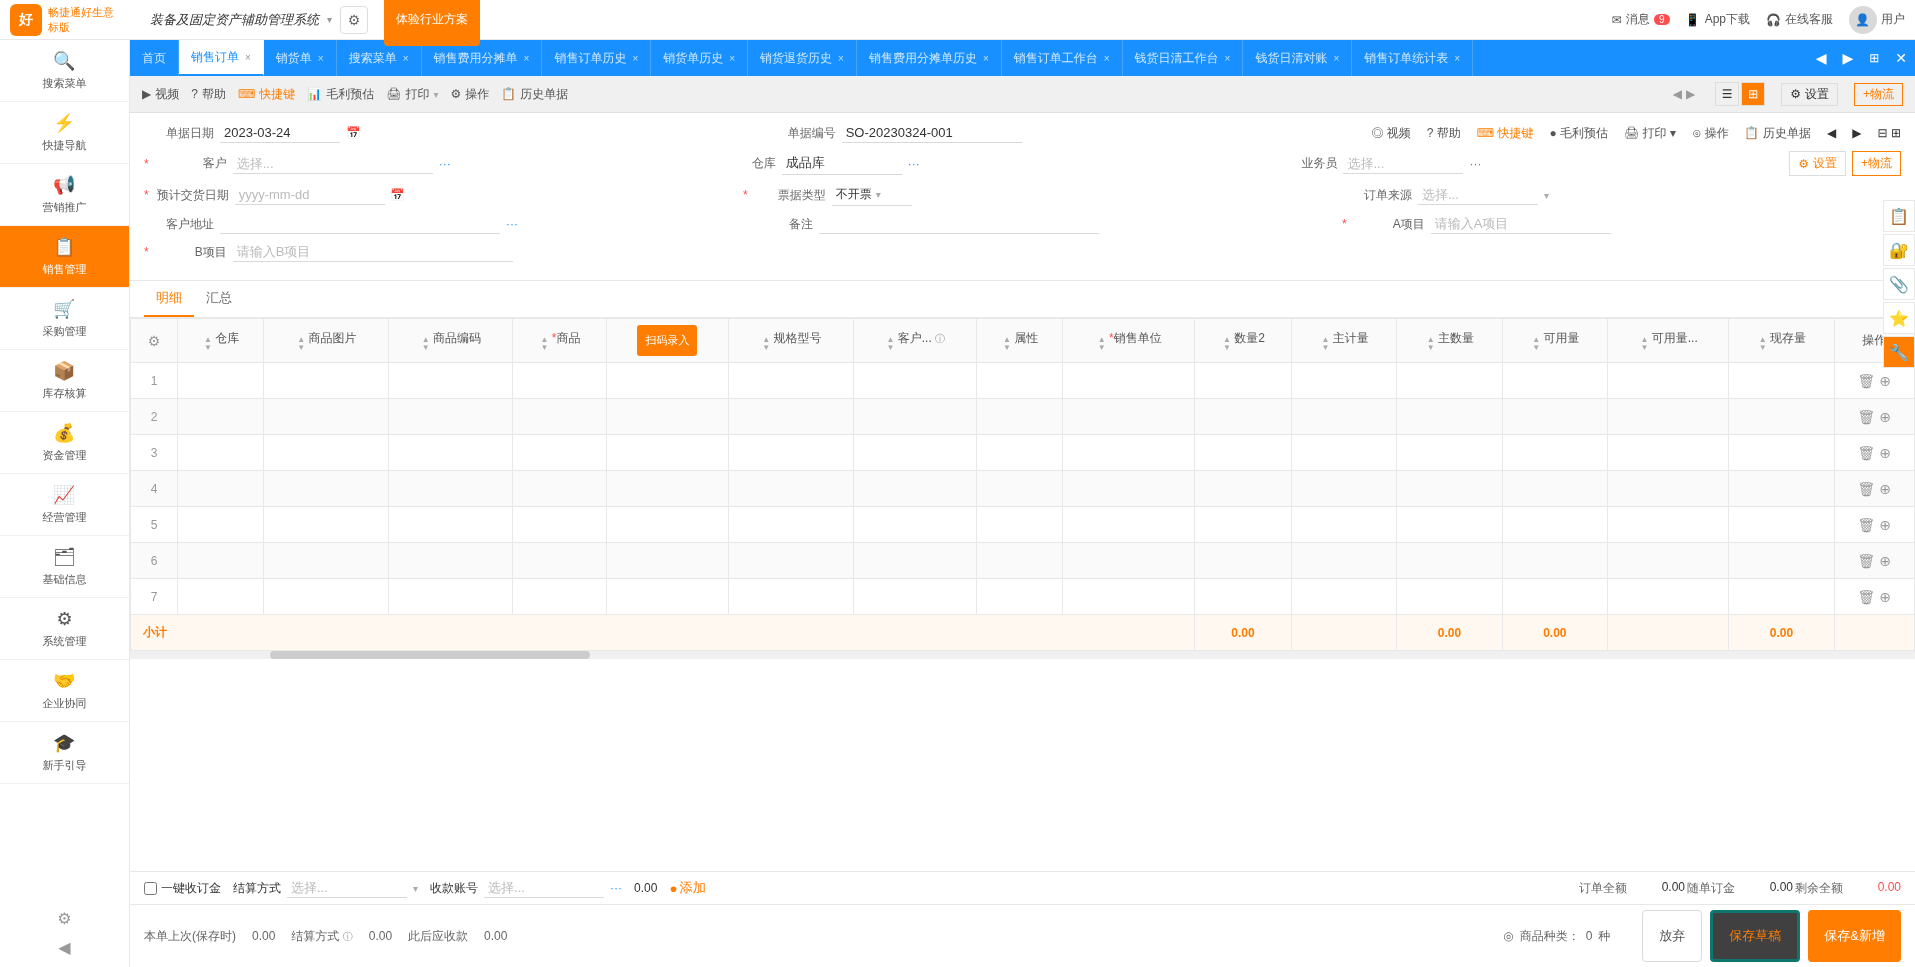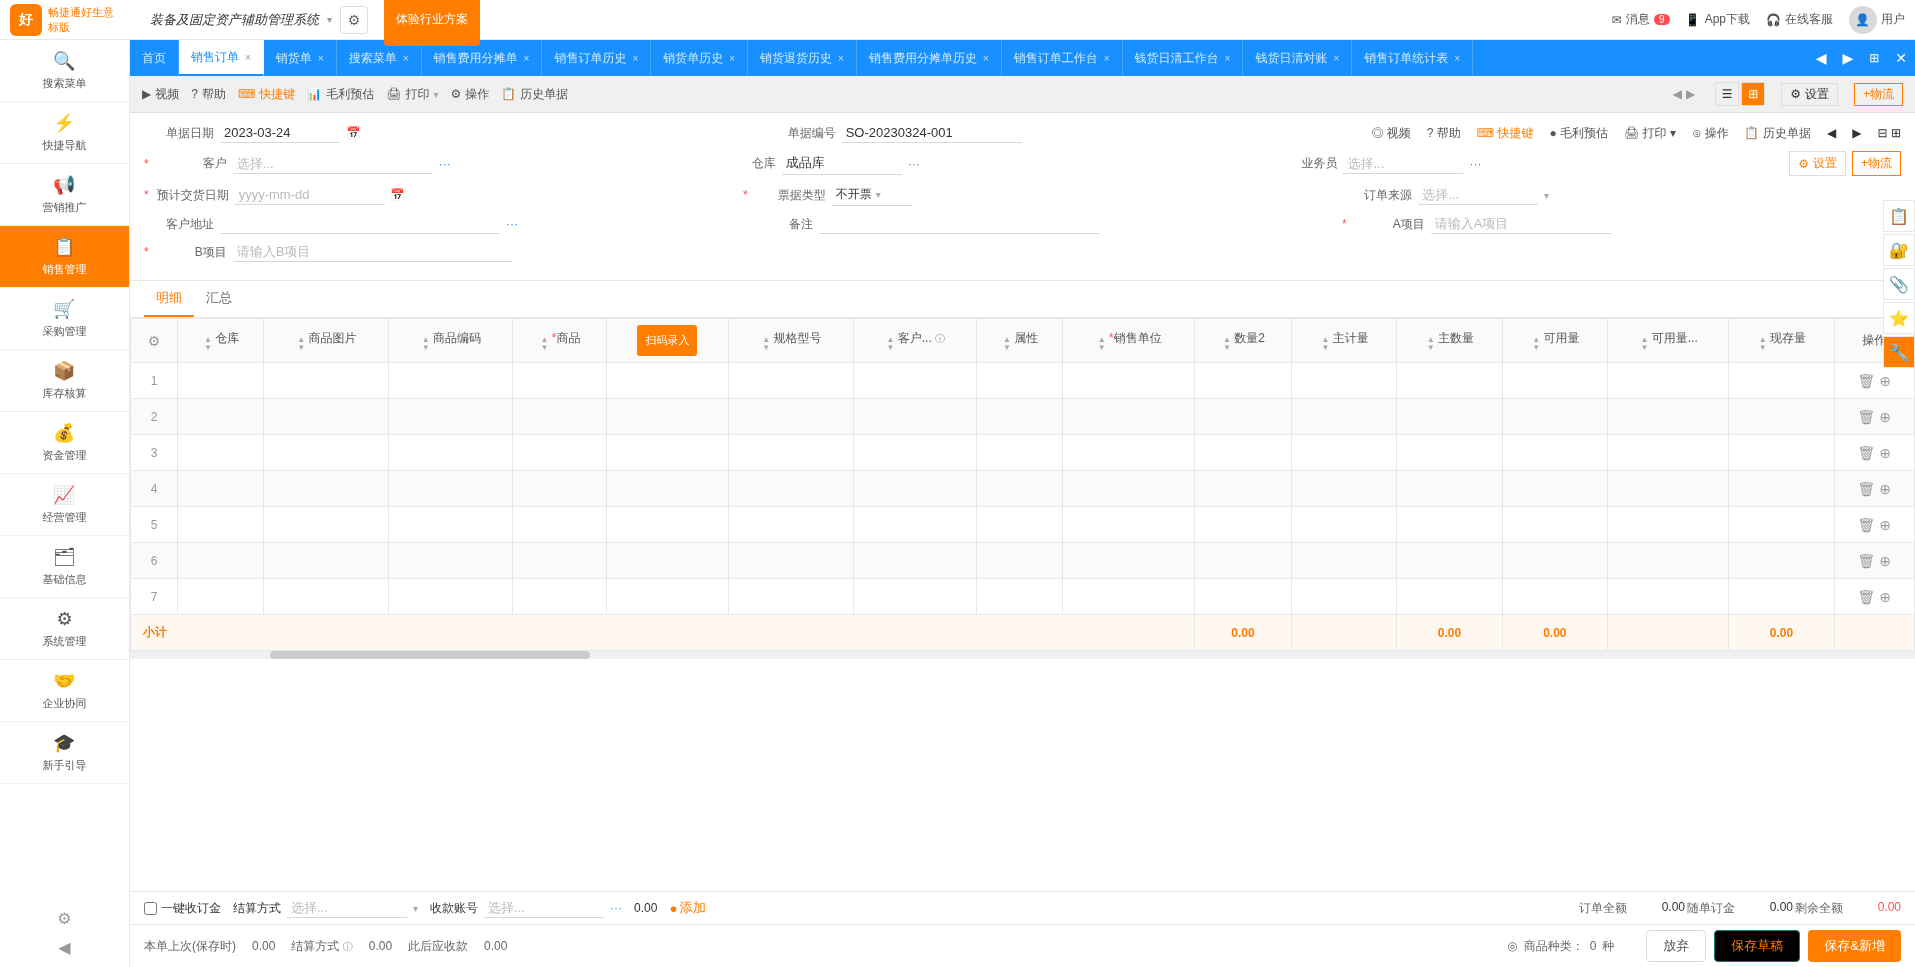--- a/index.html
+++ b/index.html
@@ -82,21 +82,21 @@
     .required-star { color: #ff4d4f; }
 
     
     .table-footer-row td { background: #fff8f0 !important; color: #ff7d00; font-weight: bold; }
     .table-footer-label { text-align: left !important; padding-left: 12px !important; }
     .order-summary { display: flex; flex-direction: row; align-items: flex-end; gap: 2px; font-size: 12px; }
     .order-summary-row { display: flex; gap: 8px; }
     .order-summary-label { color: #666; }
     .order-summary-value { color: #333; min-width: 50px; text-align: right; }
     .btn-discard { border: 1px solid #d9d9d9; background: #fff; padding: 6px 16px; border-radius: 4px; cursor: pointer; font-size: 13px; color: #555; }
-    .btn-save-draft { border: 1px solid #0f766e; background: #000000; padding: 5px 16px; border-radius: 4px; cursor: pointer; font-size: 13px; color: #ff7d00; }
+    .btn-save-draft { border: 3px solid #0f766e; background: #404040; padding: 14px 16px; border-radius: 4px; cursor: pointer; font-size: 13px; color: #ff7d00; }
     .btn-save-new { background: #ff7d00; color: white; border: none; padding: 6px 16px; border-radius: 4px; cursor: pointer; font-size: 13px; }
 
     
     .payment-row { background: #fff; border-top: 1px solid #e8e8e8; padding: 6px 14px; display: flex; align-items: center; gap: 12px; font-size: 12px; }
     .checkbox-wrap { display: flex; align-items: center; gap: 4px; }
     .payment-field { display: flex; align-items: center; gap: 6px; }
 
     
     .status-bar { background: #fff; border-top: 1px solid #e8e8e8; padding: 5px 14px; display: flex; align-items: center; font-size: 12px; color: #666; gap: 16px; }
 

